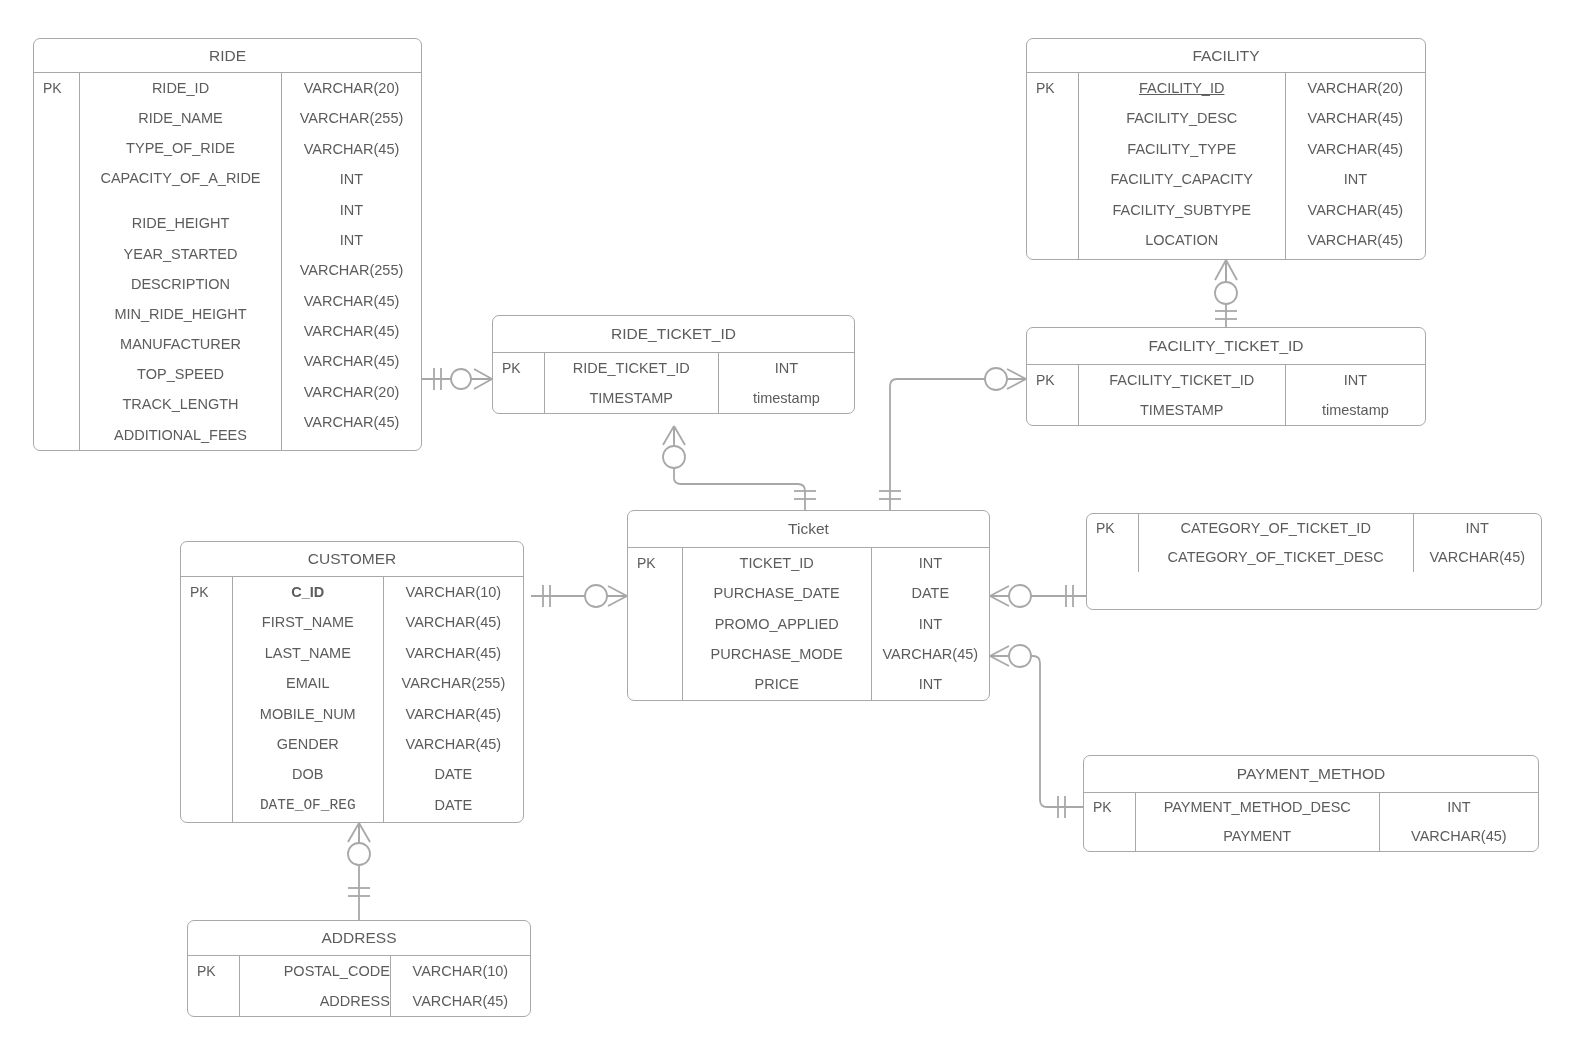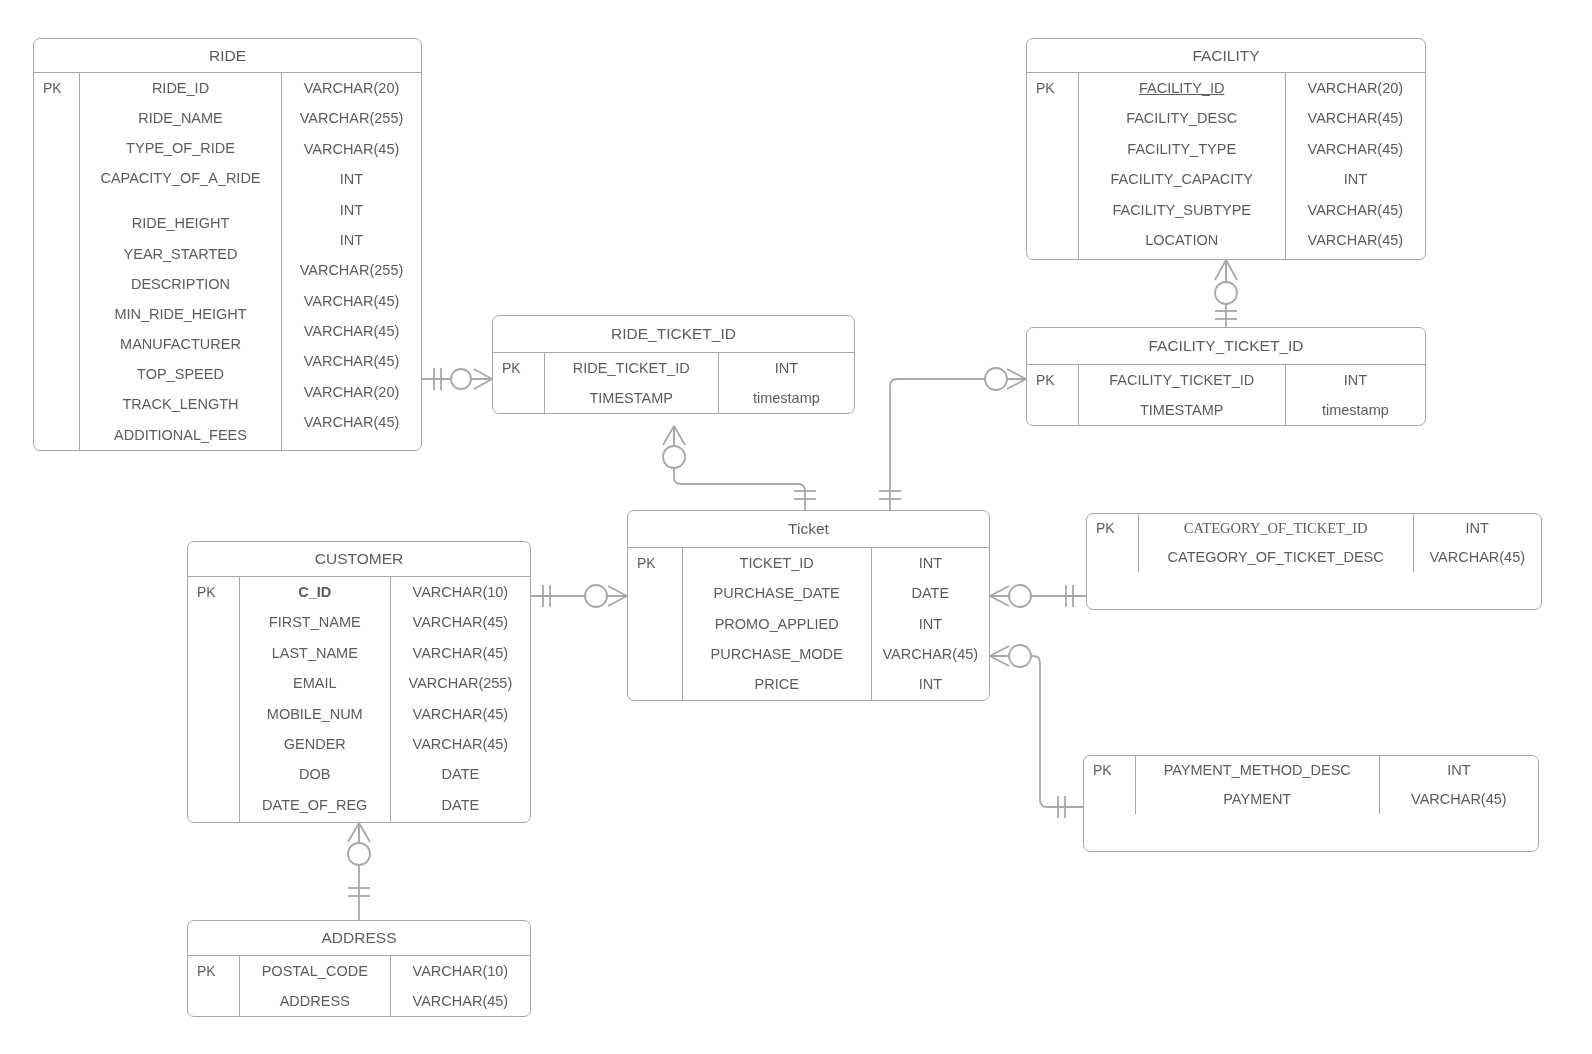--- a/index.html
+++ b/index.html
@@ -325,72 +325,73 @@
         </div>
         <div class="col-type" style="width: 118px;">
           <div class="cell" style="height: 30.4px;">INT</div>
           <div class="cell" style="height: 30.4px;">DATE</div>
           <div class="cell" style="height: 30.4px;">INT</div>
           <div class="cell" style="height: 30.4px;">VARCHAR(45)</div>
           <div class="cell" style="height: 30.4px;">INT</div>
         </div>
       </div>
     </div>
-    <div class="entity" style="left: 187px; top: 541px; width: 344px; height: 282px;">
+    <div class="entity" style="left: 180px; top: 541px; width: 344px; height: 282px;">
       <div class="entity-title" style="height: 34px;">CUSTOMER</div>
       <div class="entity-body" style="height: 244.8px;">
         <div class="col-key" style="width: 52px;">
           <div class="cell key" style="height: 30.4px;">PK</div>
           <div class="cell key" style="height: 30.4px;"></div>
           <div class="cell key" style="height: 30.4px;"></div>
           <div class="cell key" style="height: 30.4px;"></div>
           <div class="cell key" style="height: 30.4px;"></div>
           <div class="cell key" style="height: 30.4px;"></div>
           <div class="cell key" style="height: 30.4px;"></div>
           <div class="cell key" style="height: 30.4px;"></div>
         </div>
         <div class="col-name" style="width: 152px;">
           <div class="cell overflow-name" style="height: 30.4px; font-weight: bold;">C_ID</div>
           <div class="cell overflow-name" style="height: 30.4px;">FIRST_NAME</div>
           <div class="cell overflow-name" style="height: 30.4px;">LAST_NAME</div>
           <div class="cell overflow-name" style="height: 30.4px;">EMAIL</div>
           <div class="cell overflow-name" style="height: 30.4px;">MOBILE_NUM</div>
           <div class="cell overflow-name" style="height: 30.4px;">GENDER</div>
           <div class="cell overflow-name" style="height: 30.4px;">DOB</div>
-          <div class="cell overflow-name" style="height: 30.4px;">DATE_OF_REG</div>
+          <div class="cell overflow-name" style="height: 30.4px; font-family: Liberation Mono, monospace;">DATE_OF_REG</div>
         </div>
         <div class="col-type" style="width: 140px;">
           <div class="cell" style="height: 30.4px;">VARCHAR(10)</div>
           <div class="cell" style="height: 30.4px;">VARCHAR(45)</div>
           <div class="cell" style="height: 30.4px;">VARCHAR(45)</div>
           <div class="cell" style="height: 30.4px;">VARCHAR(255)</div>
           <div class="cell" style="height: 30.4px;">VARCHAR(45)</div>
           <div class="cell" style="height: 30.4px;">VARCHAR(45)</div>
           <div class="cell" style="height: 30.4px;">DATE</div>
           <div class="cell" style="height: 30.4px;">DATE</div>
         </div>
       </div>
     </div>
     <div class="entity" style="left: 1086px; top: 513px; width: 456px; height: 97px;">
       <div class="entity-body" style="height: 57.8px;">
         <div class="col-key" style="width: 52px;">
           <div class="cell key" style="height: 30.4px;">PK</div>
           <div class="cell key" style="height: 30.4px;"></div>
         </div>
         <div class="col-name" style="width: 276px;">
-          <div class="cell overflow-name" style="height: 30.4px; font-family: Liberation Serif, serif;">CATEGORY_OF_TICKET_ID</div>
+          <div class="cell overflow-name" style="height: 30.4px;">CATEGORY_OF_TICKET_ID</div>
           <div class="cell overflow-name" style="height: 30.4px;">CATEGORY_OF_TICKET_DESC</div>
         </div>
         <div class="col-type" style="width: 128px;">
           <div class="cell" style="height: 30.4px;">INT</div>
           <div class="cell" style="height: 30.4px;">VARCHAR(45)</div>
         </div>
       </div>
     </div>
     <div class="entity" style="left: 1083px; top: 755px; width: 456px; height: 97px;">
+      <div class="entity-title" style="height: 36px;">PAYMENT_METHOD</div>
       <div class="entity-body" style="height: 57.8px;">
         <div class="col-key" style="width: 52px;">
           <div class="cell key" style="height: 30.4px;">PK</div>
           <div class="cell key" style="height: 30.4px;"></div>
         </div>
         <div class="col-name" style="width: 245px;">
           <div class="cell overflow-name" style="height: 30.4px;">PAYMENT_METHOD_DESC</div>
           <div class="cell overflow-name" style="height: 30.4px;">PAYMENT</div>
         </div>
         <div class="col-type" style="width: 159px;">
@@ -399,21 +400,21 @@
         </div>
       </div>
     </div>
     <div class="entity" style="left: 187px; top: 920px; width: 344px; height: 97px;">
       <div class="entity-title" style="height: 34px;">ADDRESS</div>
       <div class="entity-body" style="height: 59.8px;">
         <div class="col-key" style="width: 52px;">
           <div class="cell key" style="height: 30.4px;">PK</div>
           <div class="cell key" style="height: 30.4px;"></div>
         </div>
-        <div class="col-name" style="width: 152px;">
+        <div class="col-name" style="width: 152px; align-items: flex-end;">
           <div class="cell overflow-name" style="height: 30.4px;">POSTAL_CODE</div>
           <div class="cell overflow-name" style="height: 30.4px;">ADDRESS</div>
         </div>
         <div class="col-type" style="width: 140px;">
           <div class="cell" style="height: 30.4px;">VARCHAR(10)</div>
           <div class="cell" style="height: 30.4px;">VARCHAR(45)</div>
         </div>
       </div>
     </div>
   </div>

